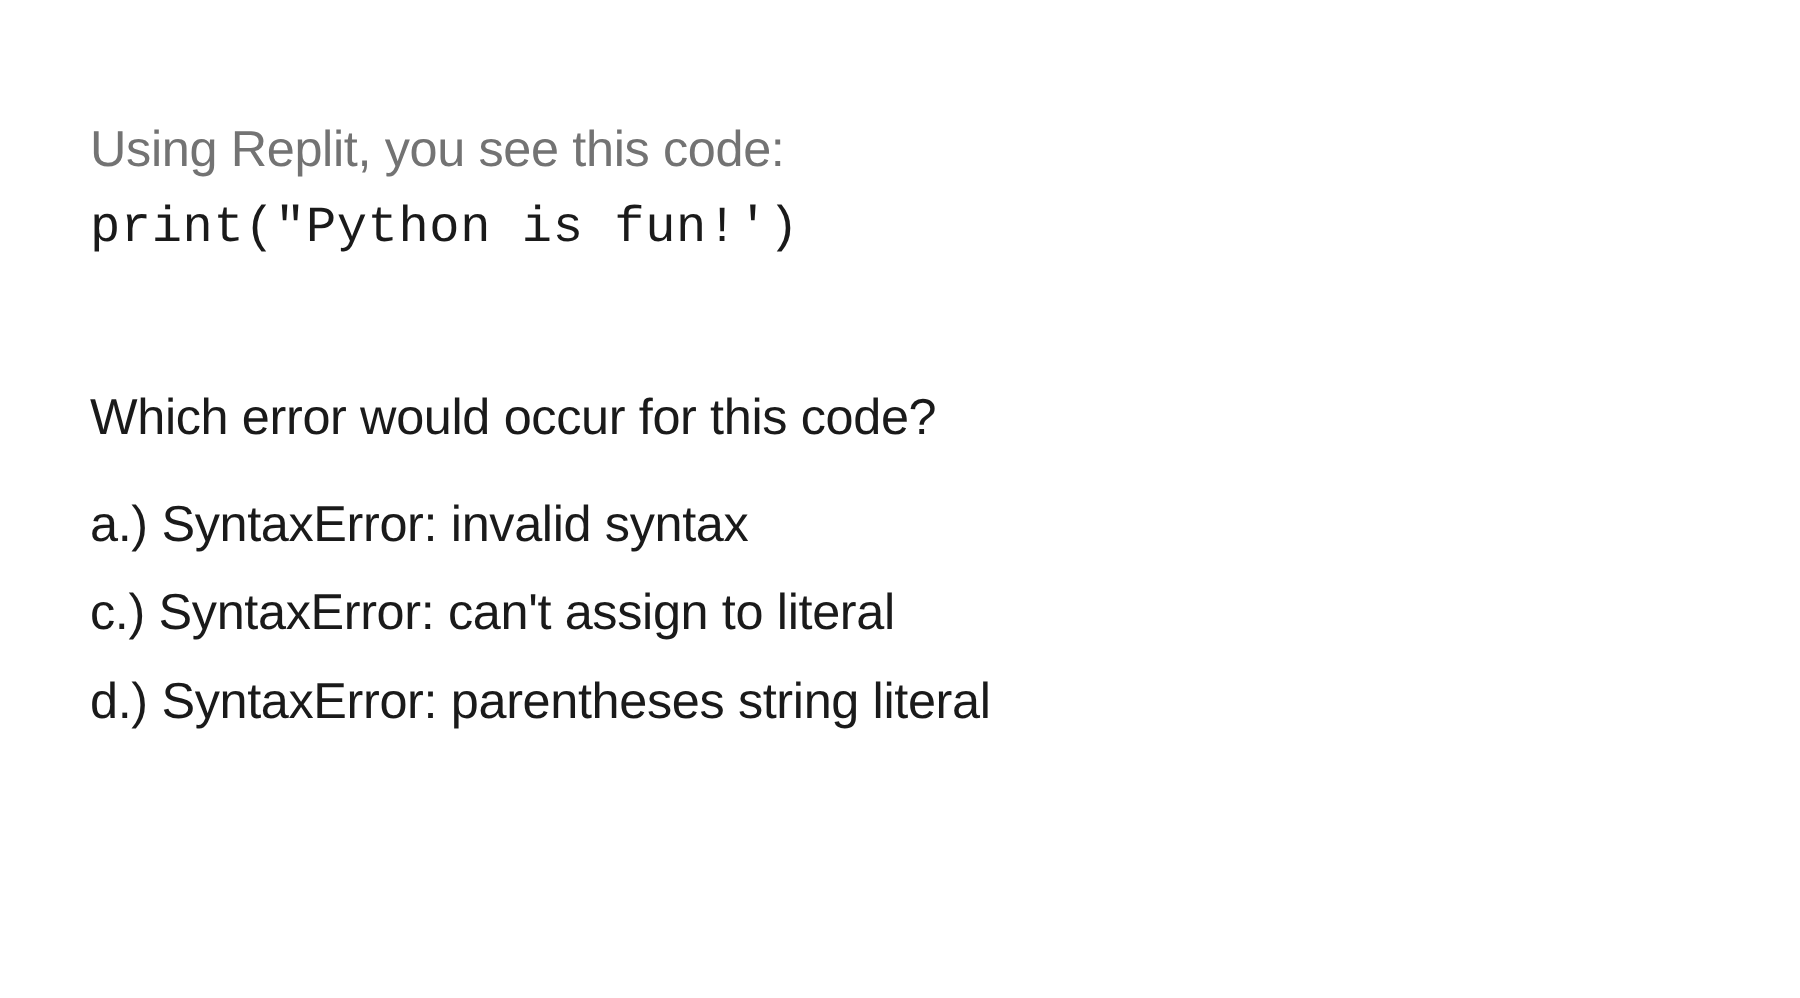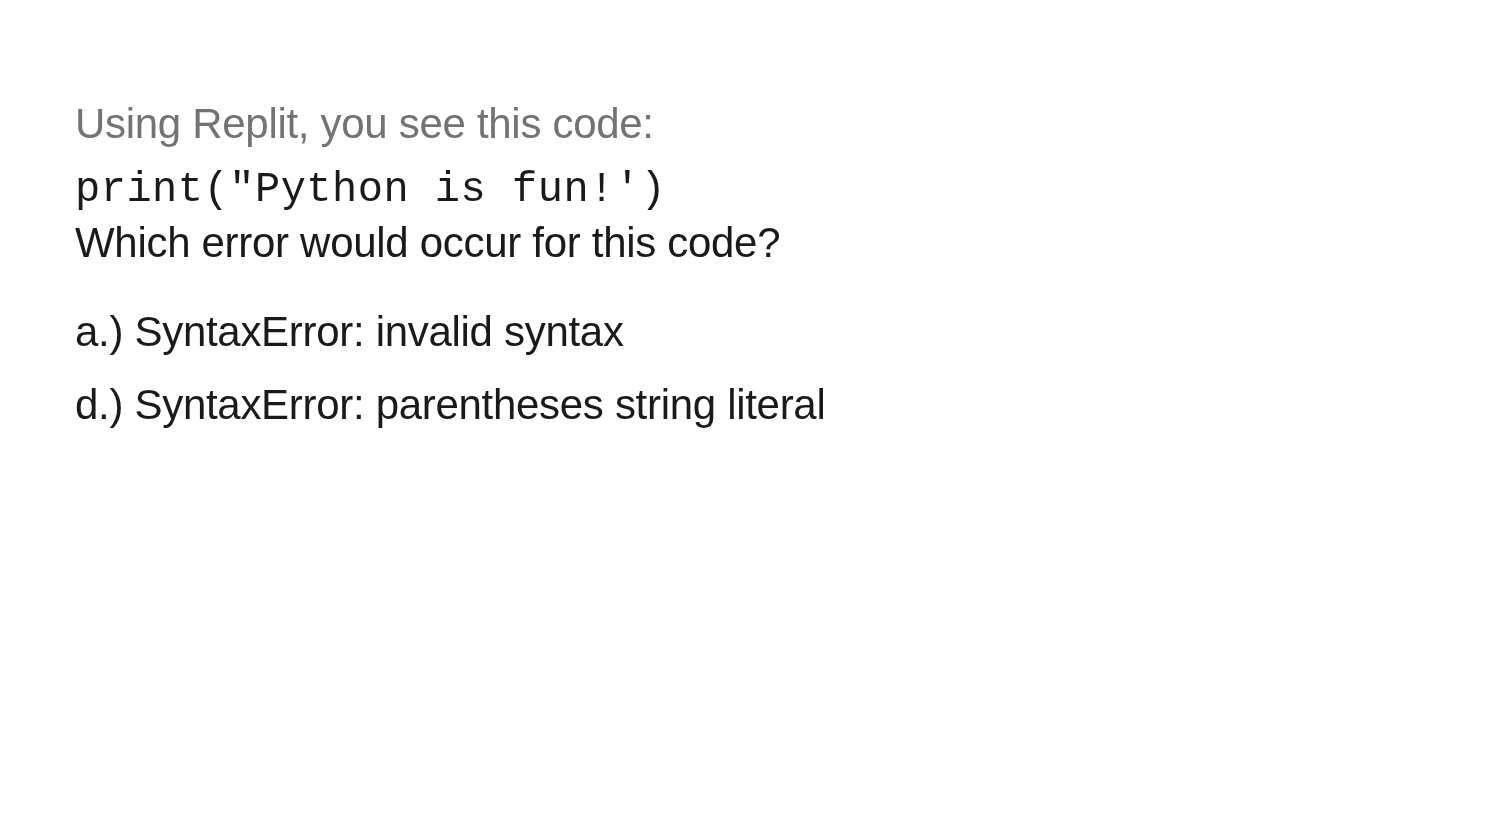--- a/index.html
+++ b/index.html
@@ -23,20 +23,21 @@
     .code-block {
       font-family: "Courier New", Courier, monospace;
       font-size: 42px;
       color: #1a1a1a;
       margin-top: 12px;
       letter-spacing: 0.5px;
     }
     .question-text {
       font-size: 42px;
       color: #1a1a1a;
+      margin-top: 105px;
       line-height: 1.4;
       letter-spacing: -0.3px;
     }
     .options {
       margin-top: 22px;
     }
     .option {
       font-size: 42px;
       color: #1a1a1a;
       line-height: 1.75;
@@ -48,16 +49,20 @@
 
 <div class="intro-text">Using Replit, you see this code:</div>
 <div class="code-block">print("Python is fun!')</div>
 <div class="question-text">Which error would occur for this code?</div>
 <div class="options">
   <div class="option">
     <span>a.)</span>
     <span>SyntaxError: invalid syntax</span>
   </div>
   <div class="option">
+    <span>c.)</span>
+    <span>SyntaxError: can't assign to literal</span>
+  </div>
+  <div class="option">
     <span>d.)</span>
     <span>SyntaxError: parentheses string literal</span>
   </div>
 </div>
 
 </body></html>

